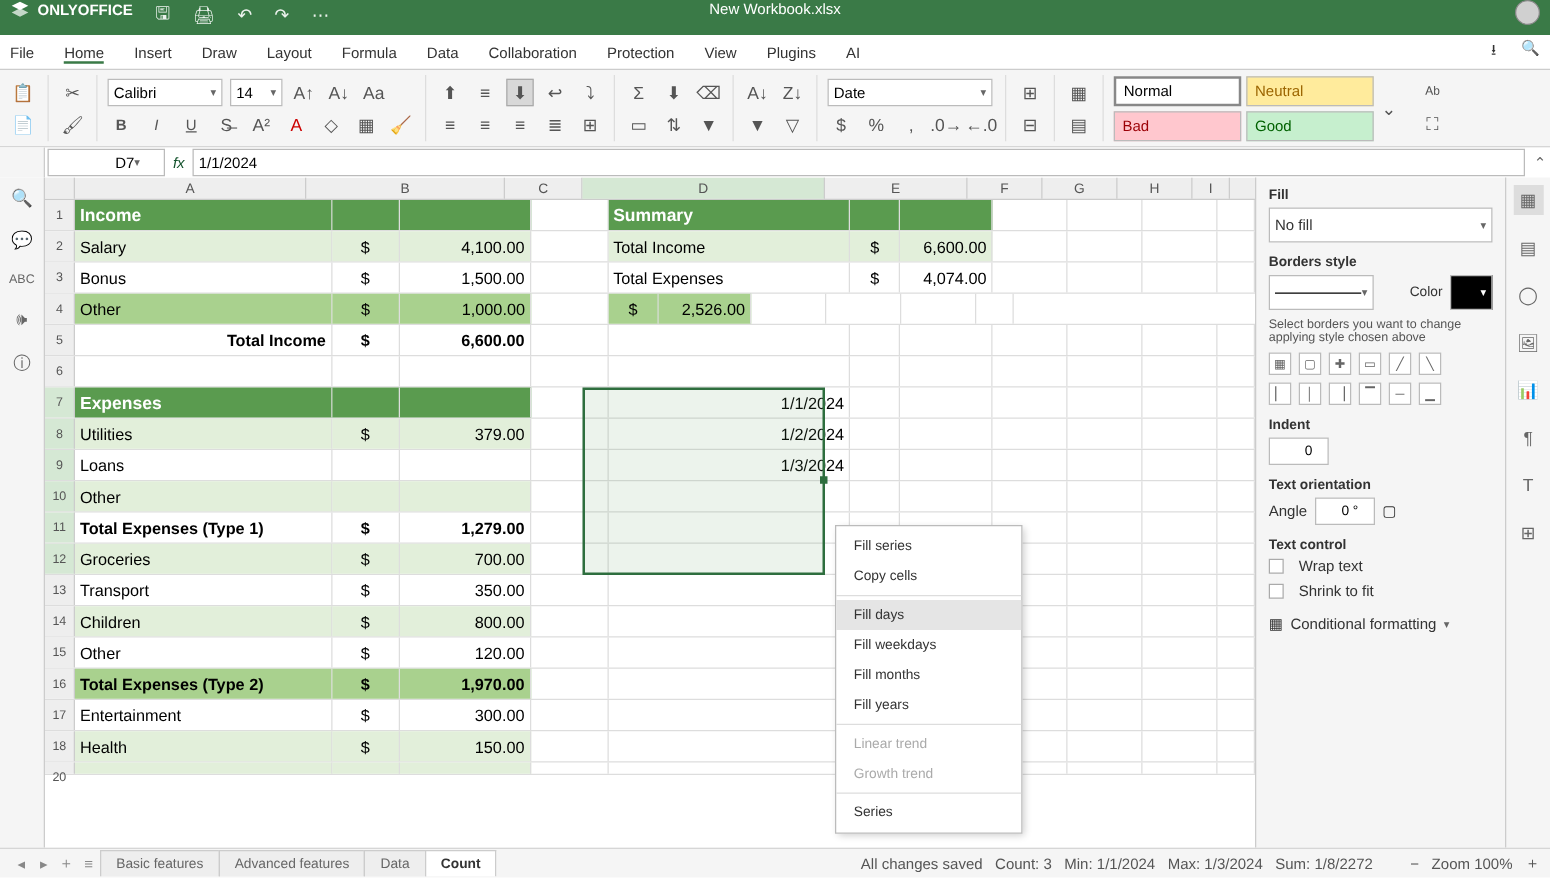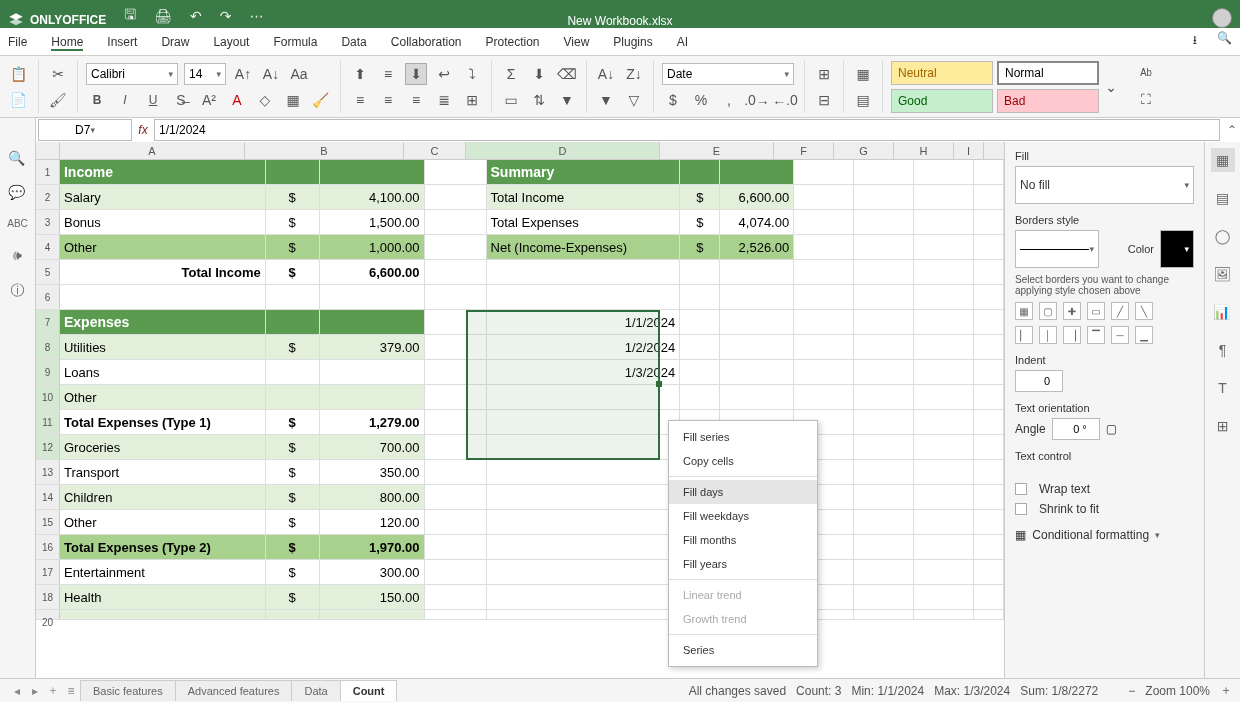--- a/index.html
+++ b/index.html
@@ -1,17 +1,17 @@
 <!DOCTYPE html>
 <html><head>
 <meta charset="utf-8">
 <style>
 *{box-sizing:border-box;margin:0;padding:0;font-family:Arial,Helvetica,sans-serif;font-size:12px;user-select:none}
 html,body{width:1240px;height:708px;overflow:hidden;background:#fff}
-.titlebar{height:28px;background:#3a7a47;display:flex;align-items:flex-end;color:#fff;padding:0 8px}
+.titlebar{height:28px;background:#3a7a47;display:flex;align-items:flex-start;color:#fff;padding:0 8px}
 .titlebar .logo{font-weight:bold;font-size:13px;margin-right:18px;display:flex;align-items:center;gap:6px}
 .titlebar .logo svg{width:16px;height:16px}
 .titlebar .qat{display:flex;gap:18px;align-items:center}
 .titlebar .qat span{opacity:.9;font-size:14px}
 .titlebar .docname{position:absolute;left:50%;transform:translateX(-50%);font-size:12px}
 .titlebar .avatar{margin-left:auto;width:20px;height:20px;border-radius:50%;background:#d0d0d0;border:1px solid #888}
 .menubar{height:28px;background:#fff;border-bottom:1px solid #ccc;display:flex;align-items:center;padding:0 8px;gap:24px;color:#333;font-size:12px}
 .menubar .mi{cursor:pointer;padding:2px 0}
 .menubar .mi.active{border-bottom:2px solid #3a7a47;padding-bottom:0}
 .menubar .right{margin-left:auto;display:flex;gap:20px}
@@ -25,32 +25,32 @@
 .numfmt{width:132px;height:22px;border:1px solid #bbb;background:#fff;font-size:11px;padding:0 4px;display:flex;align-items:center;justify-content:space-between}
 .caret{font-size:9px;color:#666}
 .styles{display:flex;gap:4px}
 .stylebox{width:102px;height:24px;border:1px solid #bbb;display:flex;align-items:center;padding:0 6px;font-size:12px}
 .st-norm{background:#fff;border:2px solid #888}
 .st-neu{background:#ffeb9c;color:#9c6500}
 .st-bad{background:#ffc7ce;color:#9c0006}
 .st-good{background:#c6efce;color:#006100}
 .namebox-row{height:24px;display:flex;align-items:center;background:#fff}
 .lefticons{width:36px;background:#f5f5f5;border-right:1px solid #ccc;height:24px}
-.namebox{width:94px;height:22px;border:1px solid #bbb;margin:1px 0 1px 2px;font-size:11px;padding:0 5px;display:flex;align-items:center;justify-content:center}
-.fx{width:22px;text-align:center;font-style:italic;color:#7f1d1d}
+.namebox{width:94px;height:22px;border:1px solid #bbb;margin:1px 0 1px 2px;font-size:11px;padding:0 19px;display:flex;align-items:center;justify-content:flex-end}
+.fx{width:22px;text-align:center;font-style:italic;color:#14532d}
 .formulabar{flex:1;height:22px;border:1px solid #bbb;margin:1px 4px 1px 0;font-size:11px;padding:0 4px;display:flex;align-items:center}
 .fbar-expand{width:16px;text-align:center;color:#666}
 .workspace{display:flex;height:536px}
 .leftbar{width:36px;background:#f5f5f5;border-right:1px solid #ccc;display:flex;flex-direction:column;align-items:center;padding-top:8px;gap:18px;color:#666}
 .leftbar .lb{font-size:14px}
 .gridwrap{flex:1;position:relative;overflow:hidden;background:#fff}
 .rightpanel{width:200px;background:#f5f5f5;border-left:1px solid #ccc;padding:8px 10px;color:#333;font-size:11px;overflow:hidden}
 .rightpanel .sect{margin-bottom:10px}
-.rightpanel .secthdr{font-weight:normal;font-size:11px;margin-bottom:4px}
-.rightpanel .dd{height:38px;border:1px solid #bbb;background:#fff;padding:0 4px;display:flex;align-items:center;justify-content:space-between;font-size:11px}
+.rightpanel .secthdr{font-weight:bold;font-size:11px;margin-bottom:4px}
+.rightpanel .dd{height:28px;border:1px solid #bbb;background:#fff;padding:0 4px;display:flex;align-items:center;justify-content:space-between;font-size:11px}
 .rightpanel .btns{display:flex;gap:6px;margin-top:6px;flex-wrap:wrap}
 .rightpanel .btns span{width:18px;height:18px;border:1px solid #bbb;background:#fff;display:flex;align-items:center;justify-content:center;font-size:10px;color:#666}
 .rightpanel input[type=text]{width:48px;height:22px;border:1px solid #bbb;font-size:11px;text-align:right;padding-right:12px}
 .rtabs{width:36px;background:#f5f5f5;border-left:1px solid #ccc;display:flex;flex-direction:column;align-items:center;padding-top:6px;gap:14px;color:#666}
 .rtabs .rt{width:24px;height:24px;display:flex;align-items:center;justify-content:center;font-size:14px}
 .rtabs .rt.active{background:#ddd}
 
 .colhdrs{display:flex;height:18px;background:#eee;border-bottom:1px solid #ccc;position:relative}
 .corner{width:24px;border-right:1px solid #ccc;background:#eee}
 .ch{border-right:1px solid #ccc;text-align:center;font-size:11px;color:#555;line-height:18px}
@@ -241,26 +241,26 @@
     <div class="flexrow">
         <span class="rbtn">▦</span>
       </div>
     <div class="flexrow">
         <span class="rbtn">▤</span>
       </div>
   </div>
   <div class="rgrp row" style="border-right:none">
     <div class="styles">
       <div style="display:flex;flex-direction:column;gap:4px">
+        <div class="stylebox st-norm">Normal</div>
+        <div class="stylebox st-bad">Bad</div>
+      </div>
+      <div style="display:flex;flex-direction:column;gap:4px">
         <div class="stylebox st-neu">Neutral</div>
         <div class="stylebox st-good">Good</div>
-      </div>
-      <div style="display:flex;flex-direction:column;gap:4px">
-        <div class="stylebox st-norm">Normal</div>
-        <div class="stylebox st-bad">Bad</div>
       </div>
     </div>
     <span class="rbtn" style="width:16px">⌄</span>
   </div>
   <div class="rgrp" style="border-right:none">
     <span class="rbtn">ᴬᵇ</span>
     <span class="rbtn">⛶</span>
   </div>
 </div>
 
@@ -341,21 +341,20 @@
           <div class="cell c-G"></div>
           <div class="cell c-H"></div>
           <div class="cell c-I"></div>
         </div>
         <div class="gr">
           <div class="rh">4</div>
           <div class="cell c-A row-md">Other</div>
           <div class="cell c-B row-md">$</div>
           <div class="cell c-Bv row-md">1,000.00</div>
           <div class="cell c-C"></div>
-          <div class="cell c-D row-md">Net (Income-Expenses)</div>
           <div class="cell c-E row-md">$</div>
           <div class="cell c-Ev row-md">2,526.00</div>
           <div class="cell c-F"></div>
           <div class="cell c-G"></div>
           <div class="cell c-H"></div>
           <div class="cell c-I"></div>
         </div>
         <div class="gr">
           <div class="rh">5</div>
           <div class="cell c-A bold ralign">Total Income</div>
@@ -634,21 +633,21 @@
     <div class="sect">
       <div class="secthdr">Text orientation</div>
       <div class="flexrow">
           <span>Angle</span>
           <input type="text" value="0 °" style="">
           <span>▢</span>
         </div>
     </div>
     <div class="sect">
       <div class="secthdr">Text control</div>
-      <div class="flexrow" style="margin-top:20px">
+      <div class="flexrow" style="margin-top:4px">
           <span class="chk"></span>
           <span>Wrap text</span>
         </div>
       <div class="flexrow" style="margin-top:6px">
           <span class="chk"></span>
           <span>Shrink to fit</span>
         </div>
     </div>
     <div class="sect flexrow" style="margin-top:12px">
       <span>▦</span>

